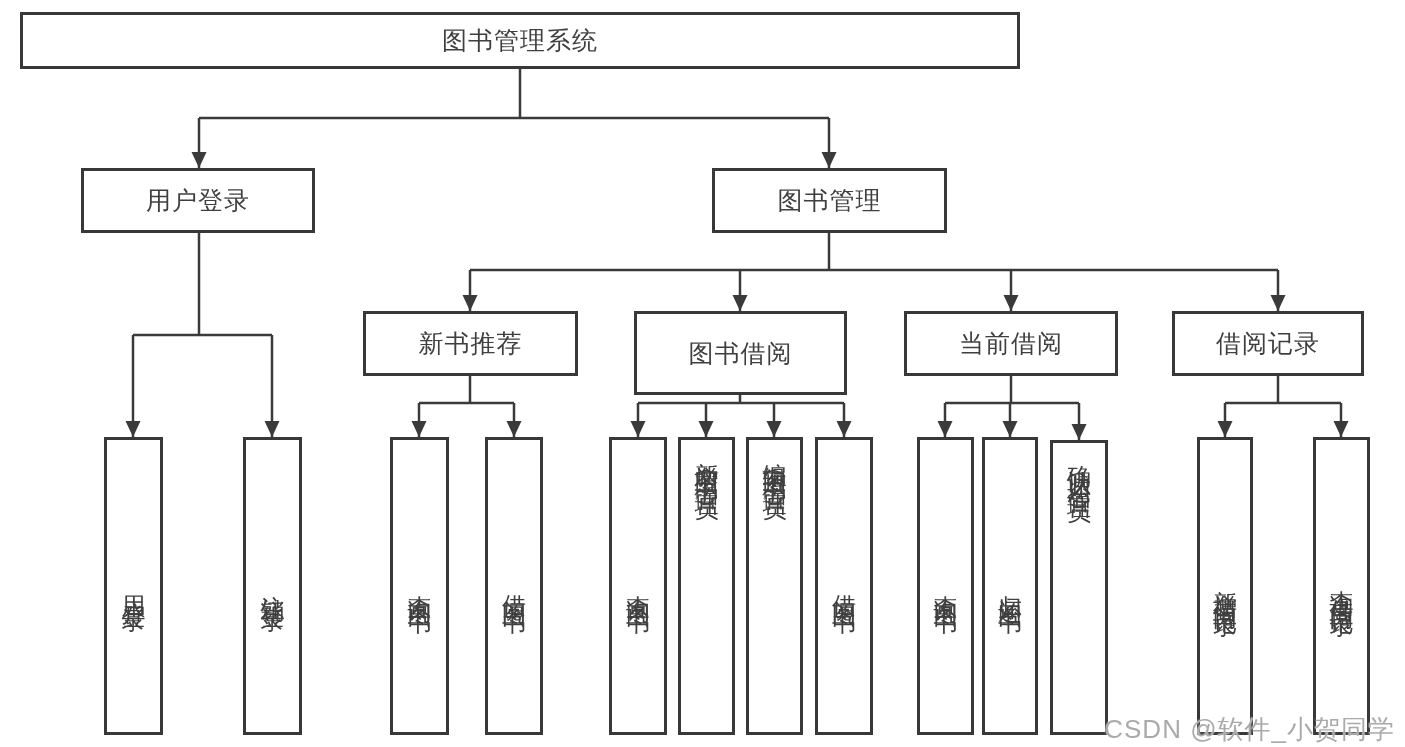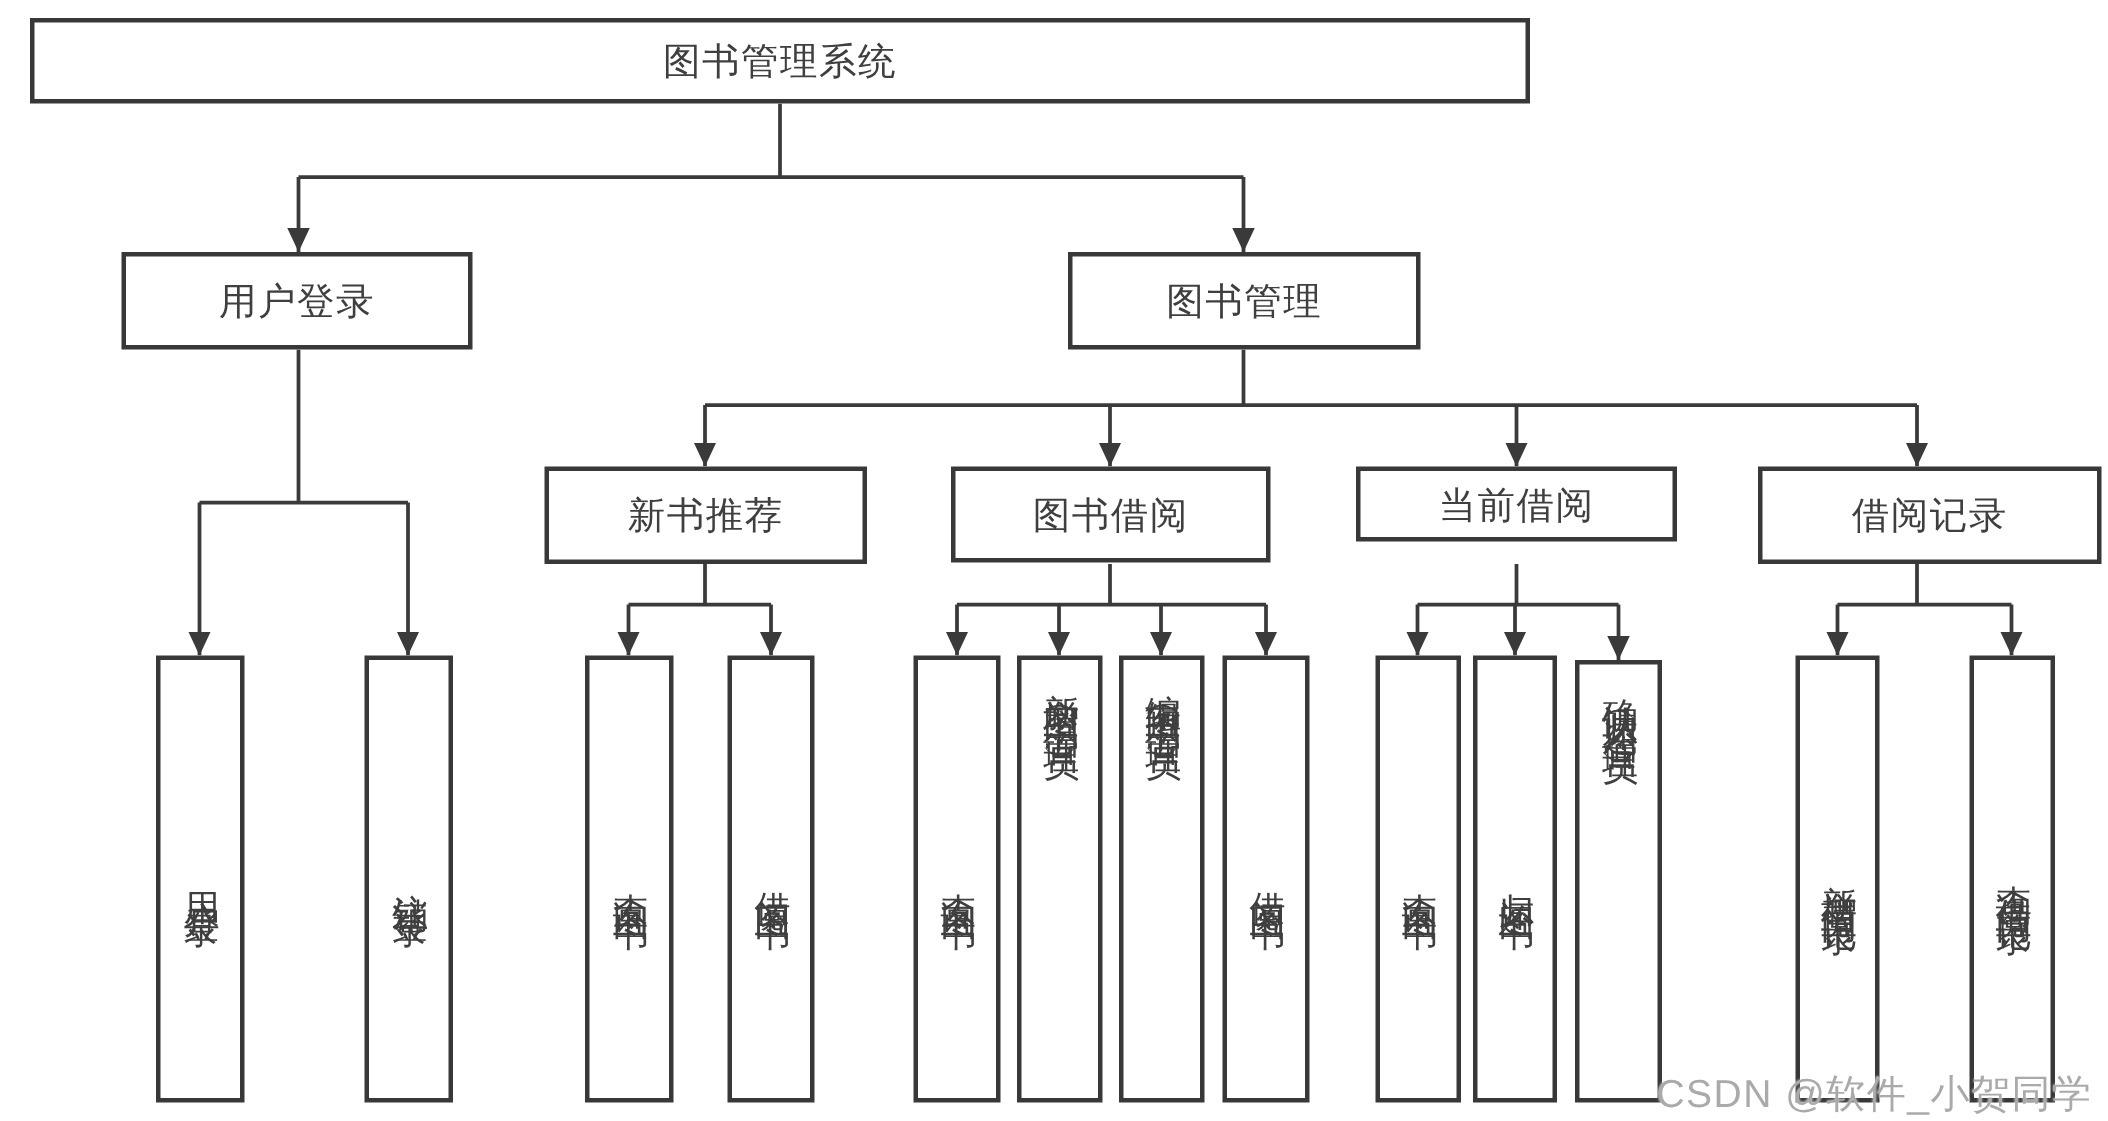--- a/index.html
+++ b/index.html
@@ -101,23 +101,23 @@
       <line x1="1341" y1="403" x2="1341" y2="437" marker-end="url(#arw)"></line>
     </g>
   </svg>
 
   <div class="node" style="left:20px; top:12px; width:1000px; height:57px;">图书管理系统</div>
 
   <div class="node" style="left:81px; top:168px; width:234px; height:65px;">用户登录</div>
   <div class="node" style="left:363px; top:311px; width:215px; height:65px;">新书推荐</div>
 
   <div class="node" style="left:712px; top:168px; width:235px; height:65px;">图书管理</div>
-  <div class="node" style="left:634px; top:311px; width:213px; height:64px;">图书借阅</div>
-  <div class="node" style="left:904px; top:311px; width:214px; height:50px;">当前借阅</div>
-  <div class="node" style="left:1172px; top:311px; width:229px; height:65px;">借阅记录</div>
+  <div class="node" style="left:634px; top:311px; width:213px; height:84px;">图书借阅</div>
+  <div class="node" style="left:904px; top:311px; width:214px; height:65px;">当前借阅</div>
+  <div class="node" style="left:1172px; top:311px; width:192px; height:65px;">借阅记录</div>
 
   <div class="node leaf" style="left:104px; top:437px; width:59px; height:298px;">
     <span class="vtxt">用户登录</span>
   </div>
   <div class="node leaf" style="left:243px; top:437px; width:59px; height:298px;">
     <span class="vtxt">注销登录</span>
   </div>
 
   <div class="node leaf" style="left:390px; top:437px; width:59px; height:298px;">
     <span class="vtxt">查询图书</span>

